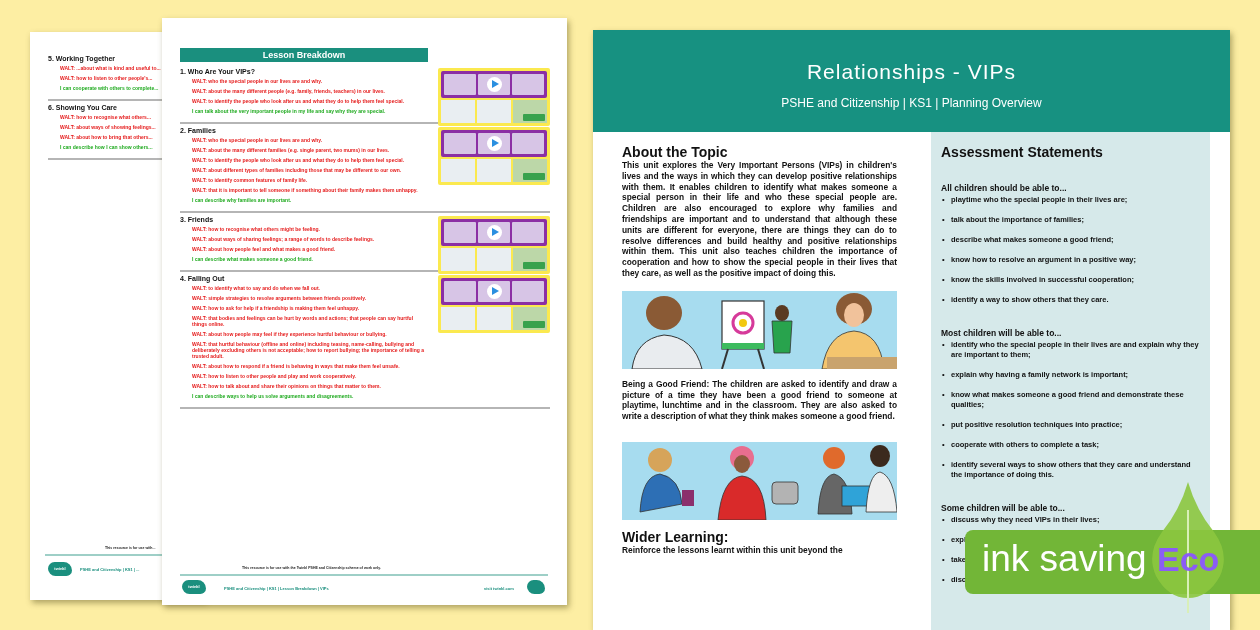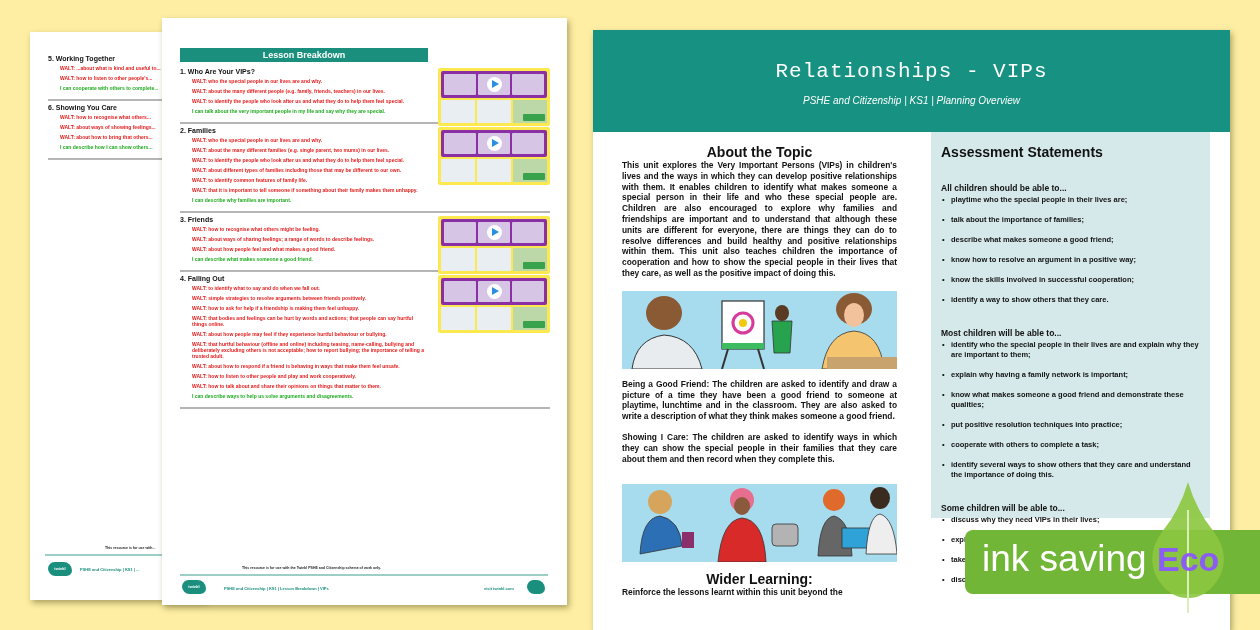--- a/index.html
+++ b/index.html
@@ -31,27 +31,27 @@
   .thumb .badge { position: absolute; right: 5px; bottom: 5px; width: 22px; height: 7px; background: #39a24d; border-radius: 1px; }
 
   .footer-note { position: absolute; font-size: 3.5px; font-weight: bold; color: #222; }
   .footer-line { position: absolute; height: 2px; background: #9ecfc7; }
   .footer-logo { position: absolute; width: 24px; height: 14px; background: #1a8f7e; border-radius: 7px 9px 6px 8px; color: #fff; font-size: 4px; text-align: center; line-height: 14px; font-weight: bold; }
   .footer-text { position: absolute; font-size: 4px; font-weight: bold; color: #1a8f7e; }
 
   
   #page-front { left: 593px; top: 30px; width: 637px; height: 600px; }
   .banner { background: #179181; height: 102px; text-align: center; color: #fff; }
-  .banner h1 { font-family: Liberation Mono, monospace; font-weight: normal; font-size: 21px; letter-spacing: 1px; padding-top: 30px; }
-  .banner p { font-size: 10px; padding-top: 12px; font-style: italic; }
+  .banner h1 { font-family: Liberation Sans, sans-serif; font-weight: normal; font-size: 21px; letter-spacing: 1px; padding-top: 30px; }
+  .banner p { font-size: 12px; padding-top: 12px; }
   .col-left { position: absolute; left: 29px; top: 115px; width: 275px; }
-  .col-left h2 { font-size: 14px; color: #111; font-weight: bold; line-height: 15px; text-align: center; }
+  .col-left h2 { font-size: 14px; color: #111; font-weight: bold; line-height: 15px; }
   .col-left p { font-size: 8.4px; font-weight: bold; color: #111; line-height: 10.8px; text-align: justify; }
   .illus { height: 78px; background: #a7dcef; margin: 12px 0 10px 0; position: relative; overflow: hidden; }
-  .col-right { position: absolute; left: 338px; top: 102px; width: 279px; height: 386px; background: #d6e9ea; padding: 12px 10px 0 10px; }
+  .col-right { position: absolute; left: 338px; top: 102px; width: 279px; height: 498px; background: #d6e9ea; padding: 12px 10px 0 10px; }
   .col-right h2 { font-size: 14px; color: #111; font-weight: bold; margin-bottom: 4px; }
   .col-right h3 { font-size: 8.5px; font-weight: bold; color: #111; margin: 23px 0 2px 0; }
   .col-right ul { list-style: none; }
   .col-right li { font-size: 7.5px; font-weight: bold; color: #111; line-height: 10px; padding-left: 10px; position: relative; margin-bottom: 10px; }
   .col-right li::before { content: "•"; position: absolute; left: 1px; top: 0; }
 
   
   #eco-bar { position: absolute; left: 965px; top: 530px; width: 295px; height: 64px; background: #72b637; border-radius: 8px 0 0 8px; }
   #eco-text { position: absolute; left: 982px; top: 538px; color: #fff; font-size: 37px; letter-spacing: 0px; }
   #eco-leaf { position: absolute; left: 1148px; top: 480px; width: 80px; height: 135px; }
@@ -213,21 +213,20 @@
         <ellipse cx="160" cy="22" rx="7" ry="8" fill="#5a3a22"></ellipse>
         <path d="M150 30 L170 30 L168 62 L152 62Z" fill="#28a34d" stroke="#333" stroke-width="0.8"></path>
         <ellipse cx="232" cy="18" rx="18" ry="16" fill="#8a5a35"></ellipse>
         <ellipse cx="232" cy="24" rx="10" ry="12" fill="#f1c29b"></ellipse>
         <path d="M200 78 Q206 42 232 40 Q258 42 262 78Z" fill="#f4c56e" stroke="#333" stroke-width="0.8"></path>
         <rect x="205" y="66" width="70" height="12" fill="#c9a36d"></rect>
       </svg>
     </div>
 
     <p>Being a Good Friend: The children are asked to identify and draw a picture of a time they have been a good friend to someone at playtime, lunchtime and in the classroom. They are also asked to write a description of what they think makes someone a good friend.</p>
-    <p style="margin-top:10px;">Showing I Care: The children are asked to identify ways in which they can show the special people in their families that they care about them and then record when they complete this.</p>
 
     <div class="illus" style="margin-top:20px;">
       <svg width="275" height="78" viewBox="0 0 275 78">
         <rect width="275" height="78" fill="#a7dcef"></rect>
         <ellipse cx="38" cy="18" rx="12" ry="12" fill="#d6a45a"></ellipse>
         <path d="M18 70 Q20 34 38 32 Q58 36 60 62Z" fill="#2d6fb5" stroke="#333" stroke-width="0.8"></path>
         <rect x="60" y="48" width="12" height="16" fill="#8b2f6c"></rect>
         <ellipse cx="120" cy="16" rx="12" ry="12" fill="#e86e8f"></ellipse>
         <ellipse cx="120" cy="22" rx="8" ry="9" fill="#8b5a3c"></ellipse>
         <path d="M96 78 Q100 36 120 34 Q142 36 144 78Z" fill="#d92a2a" stroke="#333" stroke-width="0.8"></path>

